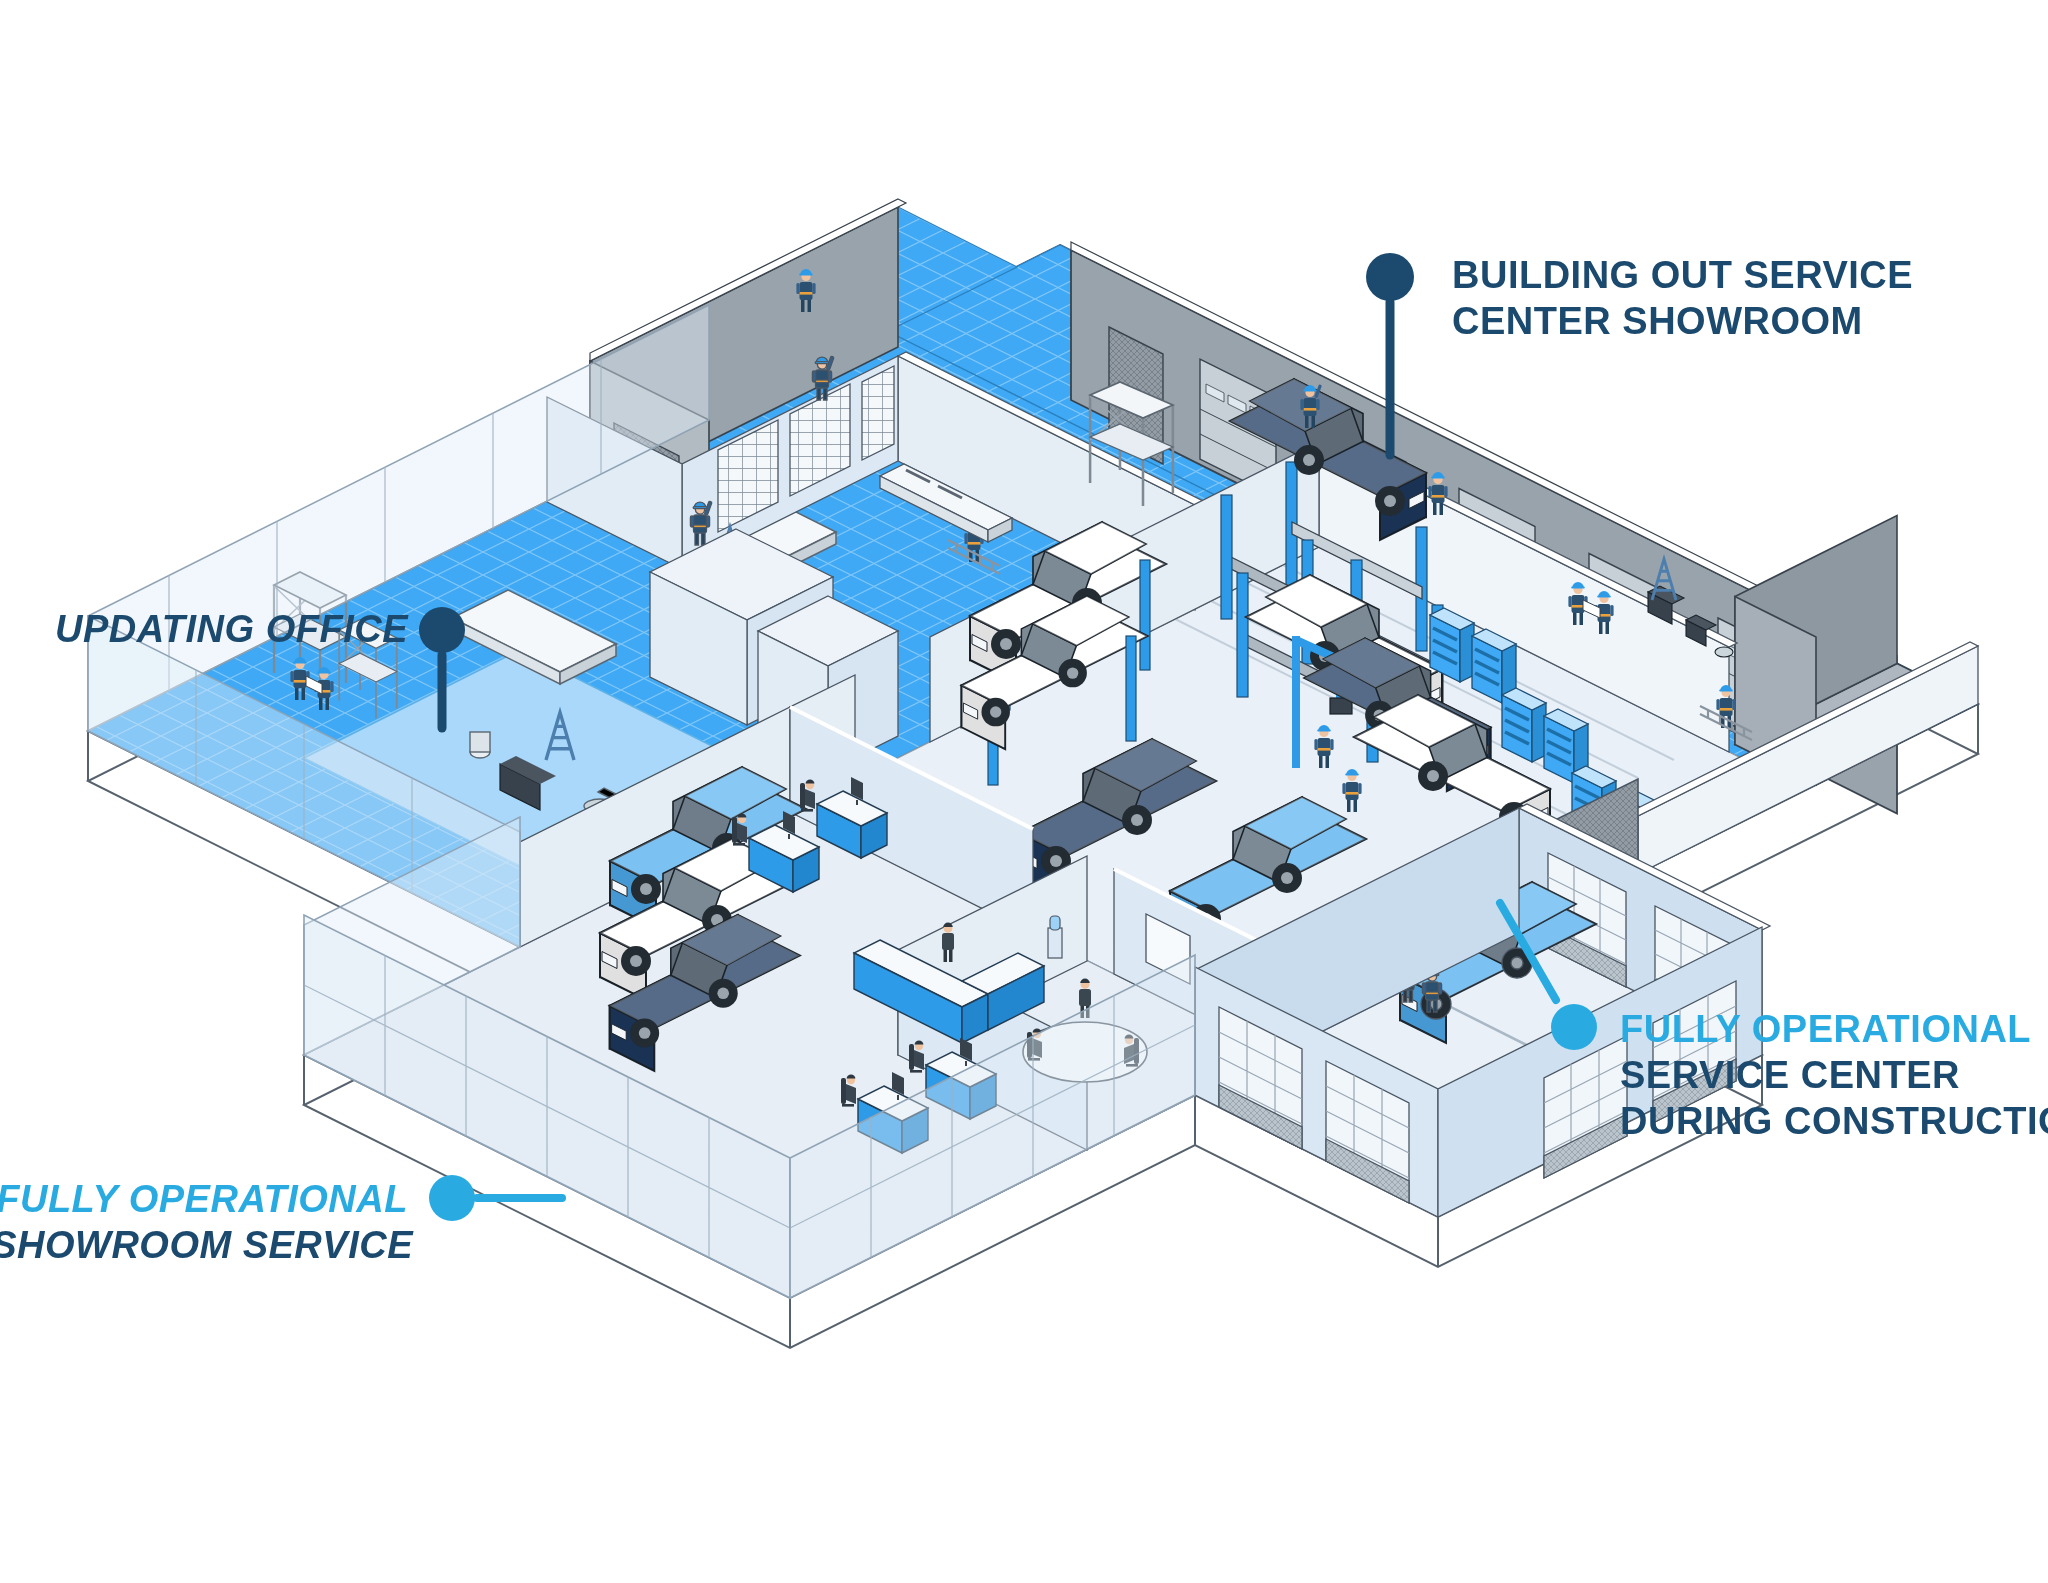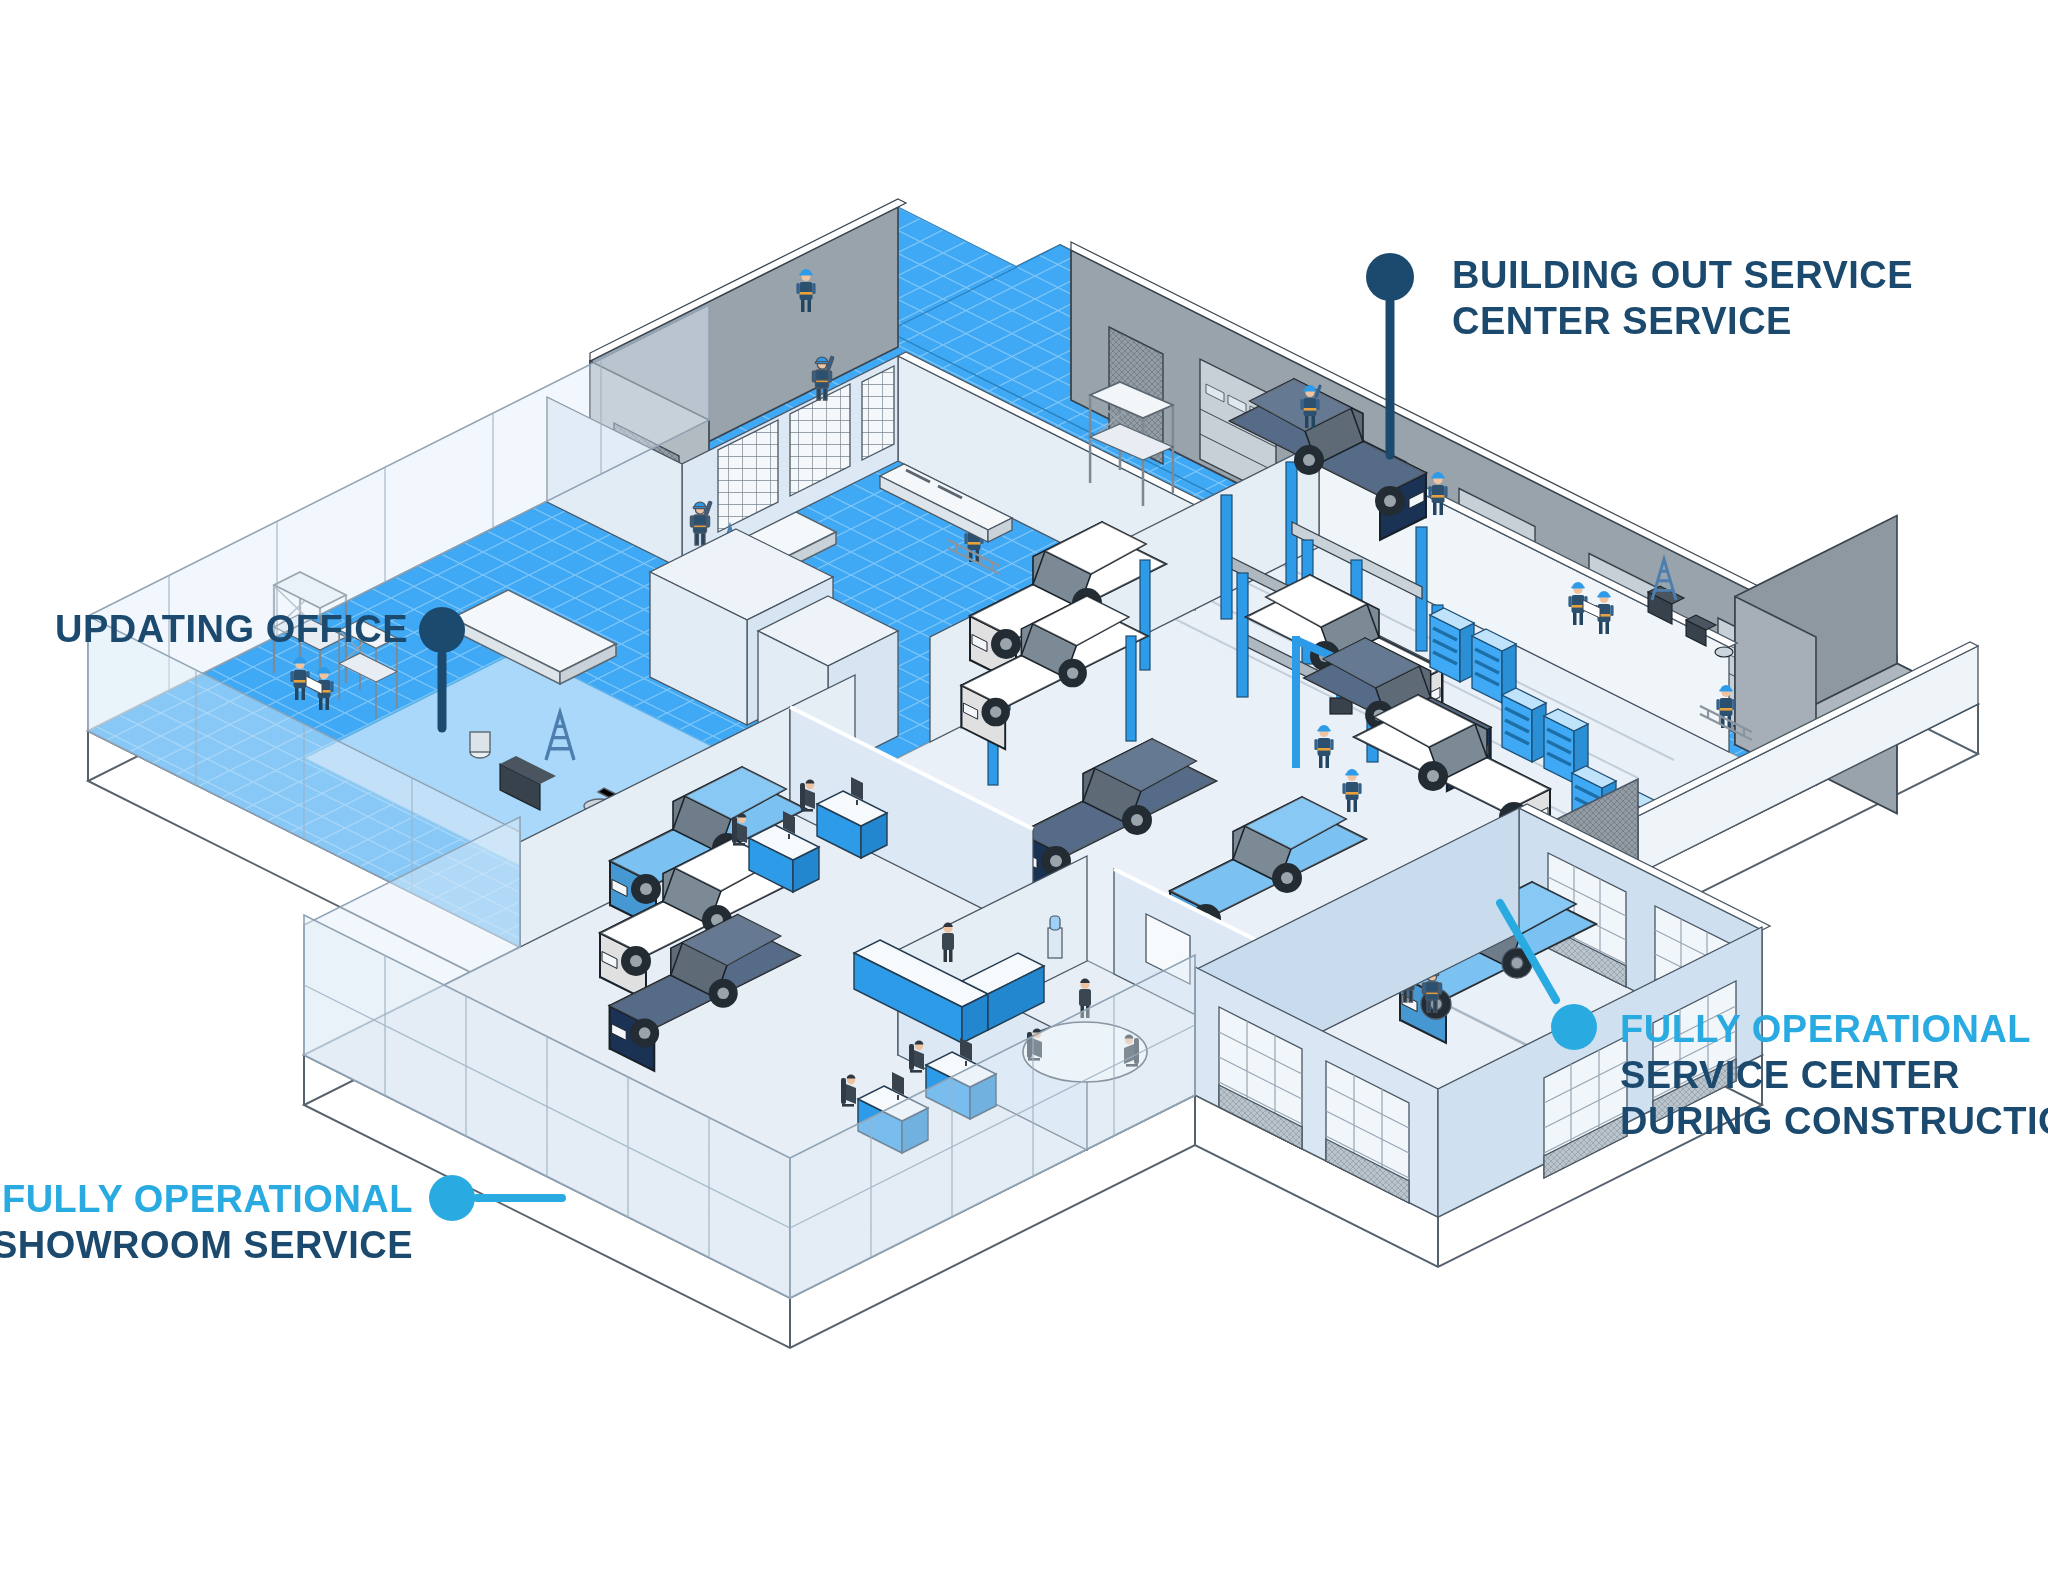--- a/index.html
+++ b/index.html
@@ -1,21 +1,21 @@
 <!DOCTYPE html>
 <html><head>
 <meta charset="utf-8">
 <style>
   html,body{margin:0;padding:0;background:#ffffff;}
   #stage{position:relative;width:2048px;height:1583px;background:#ffffff;overflow:hidden;
          font-family:"Liberation Sans","DejaVu Sans",sans-serif;}
   #scene{position:absolute;left:0;top:0;}
   .callout{position:absolute;font-weight:700;font-size:38px;line-height:46px;letter-spacing:.5px;white-space:nowrap;}
   .callout .ln{display:block;}
-  .align-r{text-align:right;}
+  .align-r{text-align:center;font-style:italic;}
   .col-navy{color:#1B4A6E;}
   .col-blue{color:#29ABE2;}
 </style>
 </head>
 <body>
 
 <div id="stage">
 
 <svg id="scene" width="2048" height="1583" viewBox="0 0 2048 1583">
 <defs>
@@ -452,21 +452,21 @@
   <circle cx="442" cy="630" r="23" fill="#1B4A6E"></circle>
   <line x1="1500" y1="903" x2="1556" y2="1000" stroke="#29ABE2" stroke-width="8" stroke-linecap="round"></line>
   <circle cx="1574" cy="1027" r="23" fill="#29ABE2"></circle>
   <line x1="477" y1="1198" x2="562" y2="1198" stroke="#29ABE2" stroke-width="8" stroke-linecap="round"></line>
   <circle cx="452" cy="1198" r="23" fill="#29ABE2"></circle>
 </g>
 </svg>
 
 <div class="callout" style="left:1452px;top:252px;">
   <span class="ln col-navy">BUILDING OUT SERVICE</span>
-  <span class="ln col-navy">CENTER SERVICE</span>
+  <span class="ln col-navy">CENTER SHOWROOM</span>
 </div>
 
 <div class="callout align-r" style="right:1640px;top:606px;">
   <span class="ln col-navy">UPDATING OFFICE</span>
 </div>
 
 <div class="callout" style="left:1620px;top:1006px;">
   <span class="ln col-blue">FULLY OPERATIONAL</span>
   <span class="ln col-navy">SERVICE CENTER</span>
   <span class="ln col-navy">DURING CONSTRUCTION</span>

